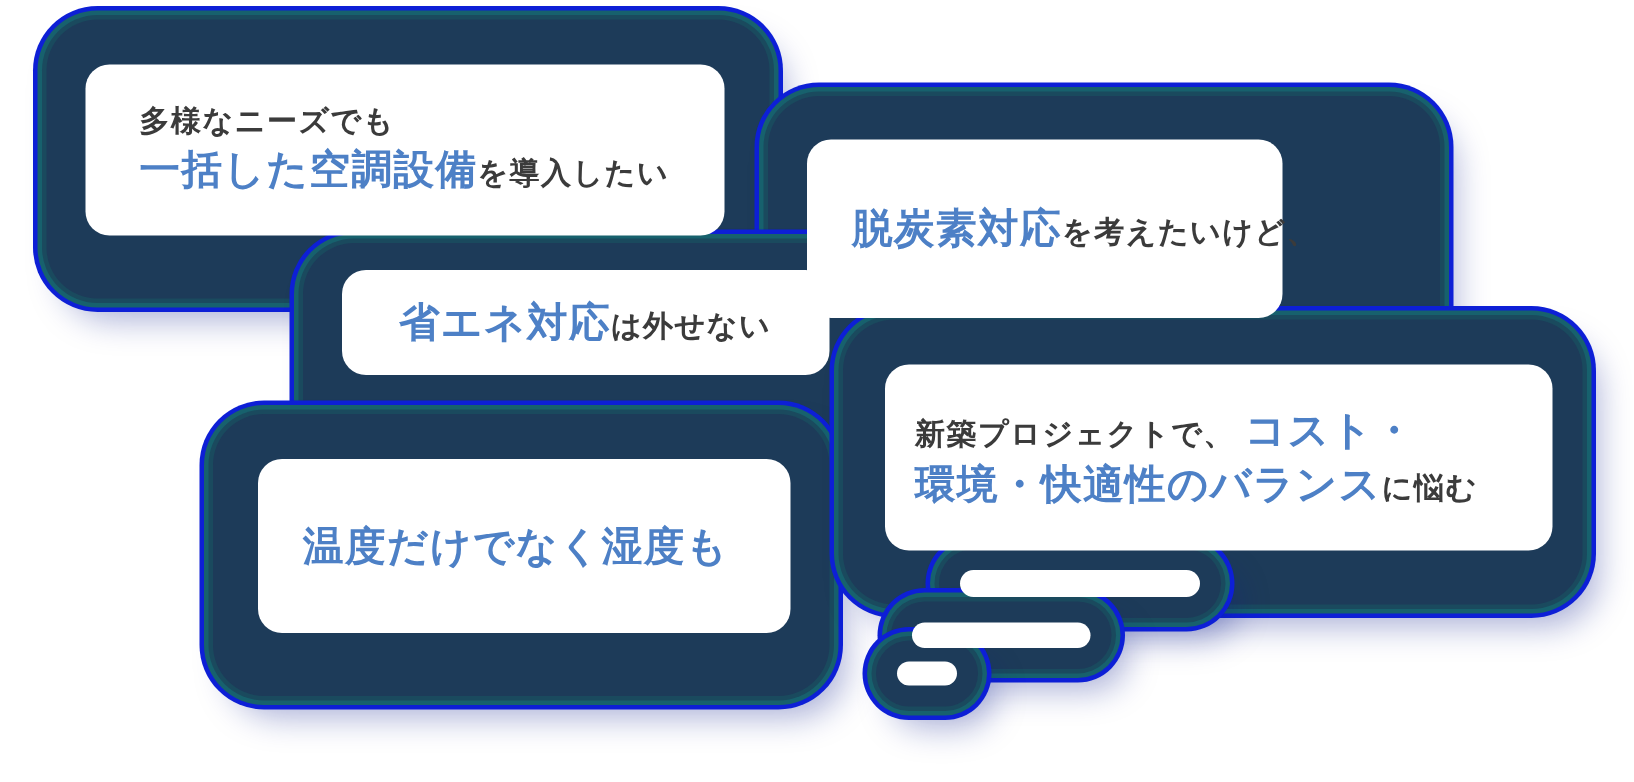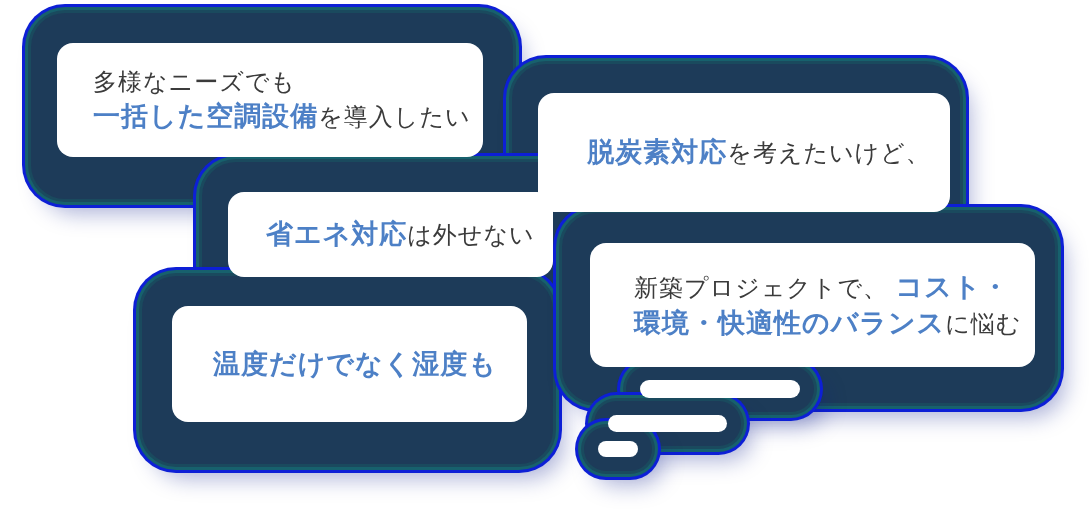--- a/index.html
+++ b/index.html
@@ -30,22 +30,22 @@
     border-radius:16px;
     display:flex;
     flex-direction:column;
     justify-content:center;
     z-index:2;
   }
   .line{line-height:1.35;white-space:nowrap;}
   .line + .line{margin-top:0;}
   .t-gray{
     color:#3b3b3b;
-    font-size:24px;
-    font-weight:400;
+    font-size:20px;
+    font-weight:700;
     letter-spacing:1px;
   }
   .t-blue{
     color:#4d80c6;
     font-size:27px;
     font-weight:600;
     letter-spacing:1px;
   }
   
   .bar{
@@ -71,39 +71,39 @@
 
   <div class="bubble" style="left:57px;top:43px;width:426px;height:114px;padding-left:36px;box-sizing:border-box;">
     <div class="line">
       <span class="t-gray">多様なニーズでも</span>
     </div>
     <div class="line">
       <span class="t-blue">一括した空調設備</span><span class="t-gray">を導入したい</span>
     </div>
   </div>
 
-  <div class="bubble" style="left:538px;top:93px;width:412px;height:119px;padding-left:30px;box-sizing:border-box;align-items:center;">
+  <div class="bubble" style="left:538px;top:93px;width:317px;height:119px;padding-left:30px;box-sizing:border-box;">
     <div class="line">
       <span class="t-blue">脱炭素対応</span><span class="t-gray">を考えたいけど、</span>
     </div>
   </div>
 
-  <div class="bubble" style="left:228px;top:192px;width:325px;height:85px;padding-left:38px;box-sizing:border-box;">
+  <div class="bubble" style="left:228px;top:180px;width:325px;height:70px;padding-left:38px;box-sizing:border-box;">
     <div class="line">
       <span class="t-blue">省エネ対応</span><span class="t-gray">は外せない</span>
     </div>
   </div>
 
-  <div class="bubble" style="left:172px;top:306px;width:355px;height:116px;padding-left:41px;box-sizing:border-box;">
+  <div class="bubble" style="left:172px;top:306px;width:355px;height:116px;padding-left:30px;box-sizing:border-box;">
     <div class="line">
       <span class="t-blue">温度だけでなく湿度も</span>
     </div>
   </div>
 
-  <div class="bubble" style="left:590px;top:243px;width:445px;height:124px;padding-left:44px;box-sizing:border-box;">
+  <div class="bubble" style="left:590px;top:243px;width:445px;height:124px;padding-left:20px;box-sizing:border-box;">
     <div class="line">
       <span class="t-gray">新築プロジェクトで、 </span><span class="t-blue">コスト・</span>
     </div>
     <div class="line">
       <span class="t-blue">環境・快適性のバランス</span><span class="t-gray">に悩む</span>
     </div>
   </div>
 
   <div class="bar" style="left:640px;top:380px;width:160px;height:18px;"></div>
   <div class="bar" style="left:608px;top:415px;width:119px;height:17px;"></div>

